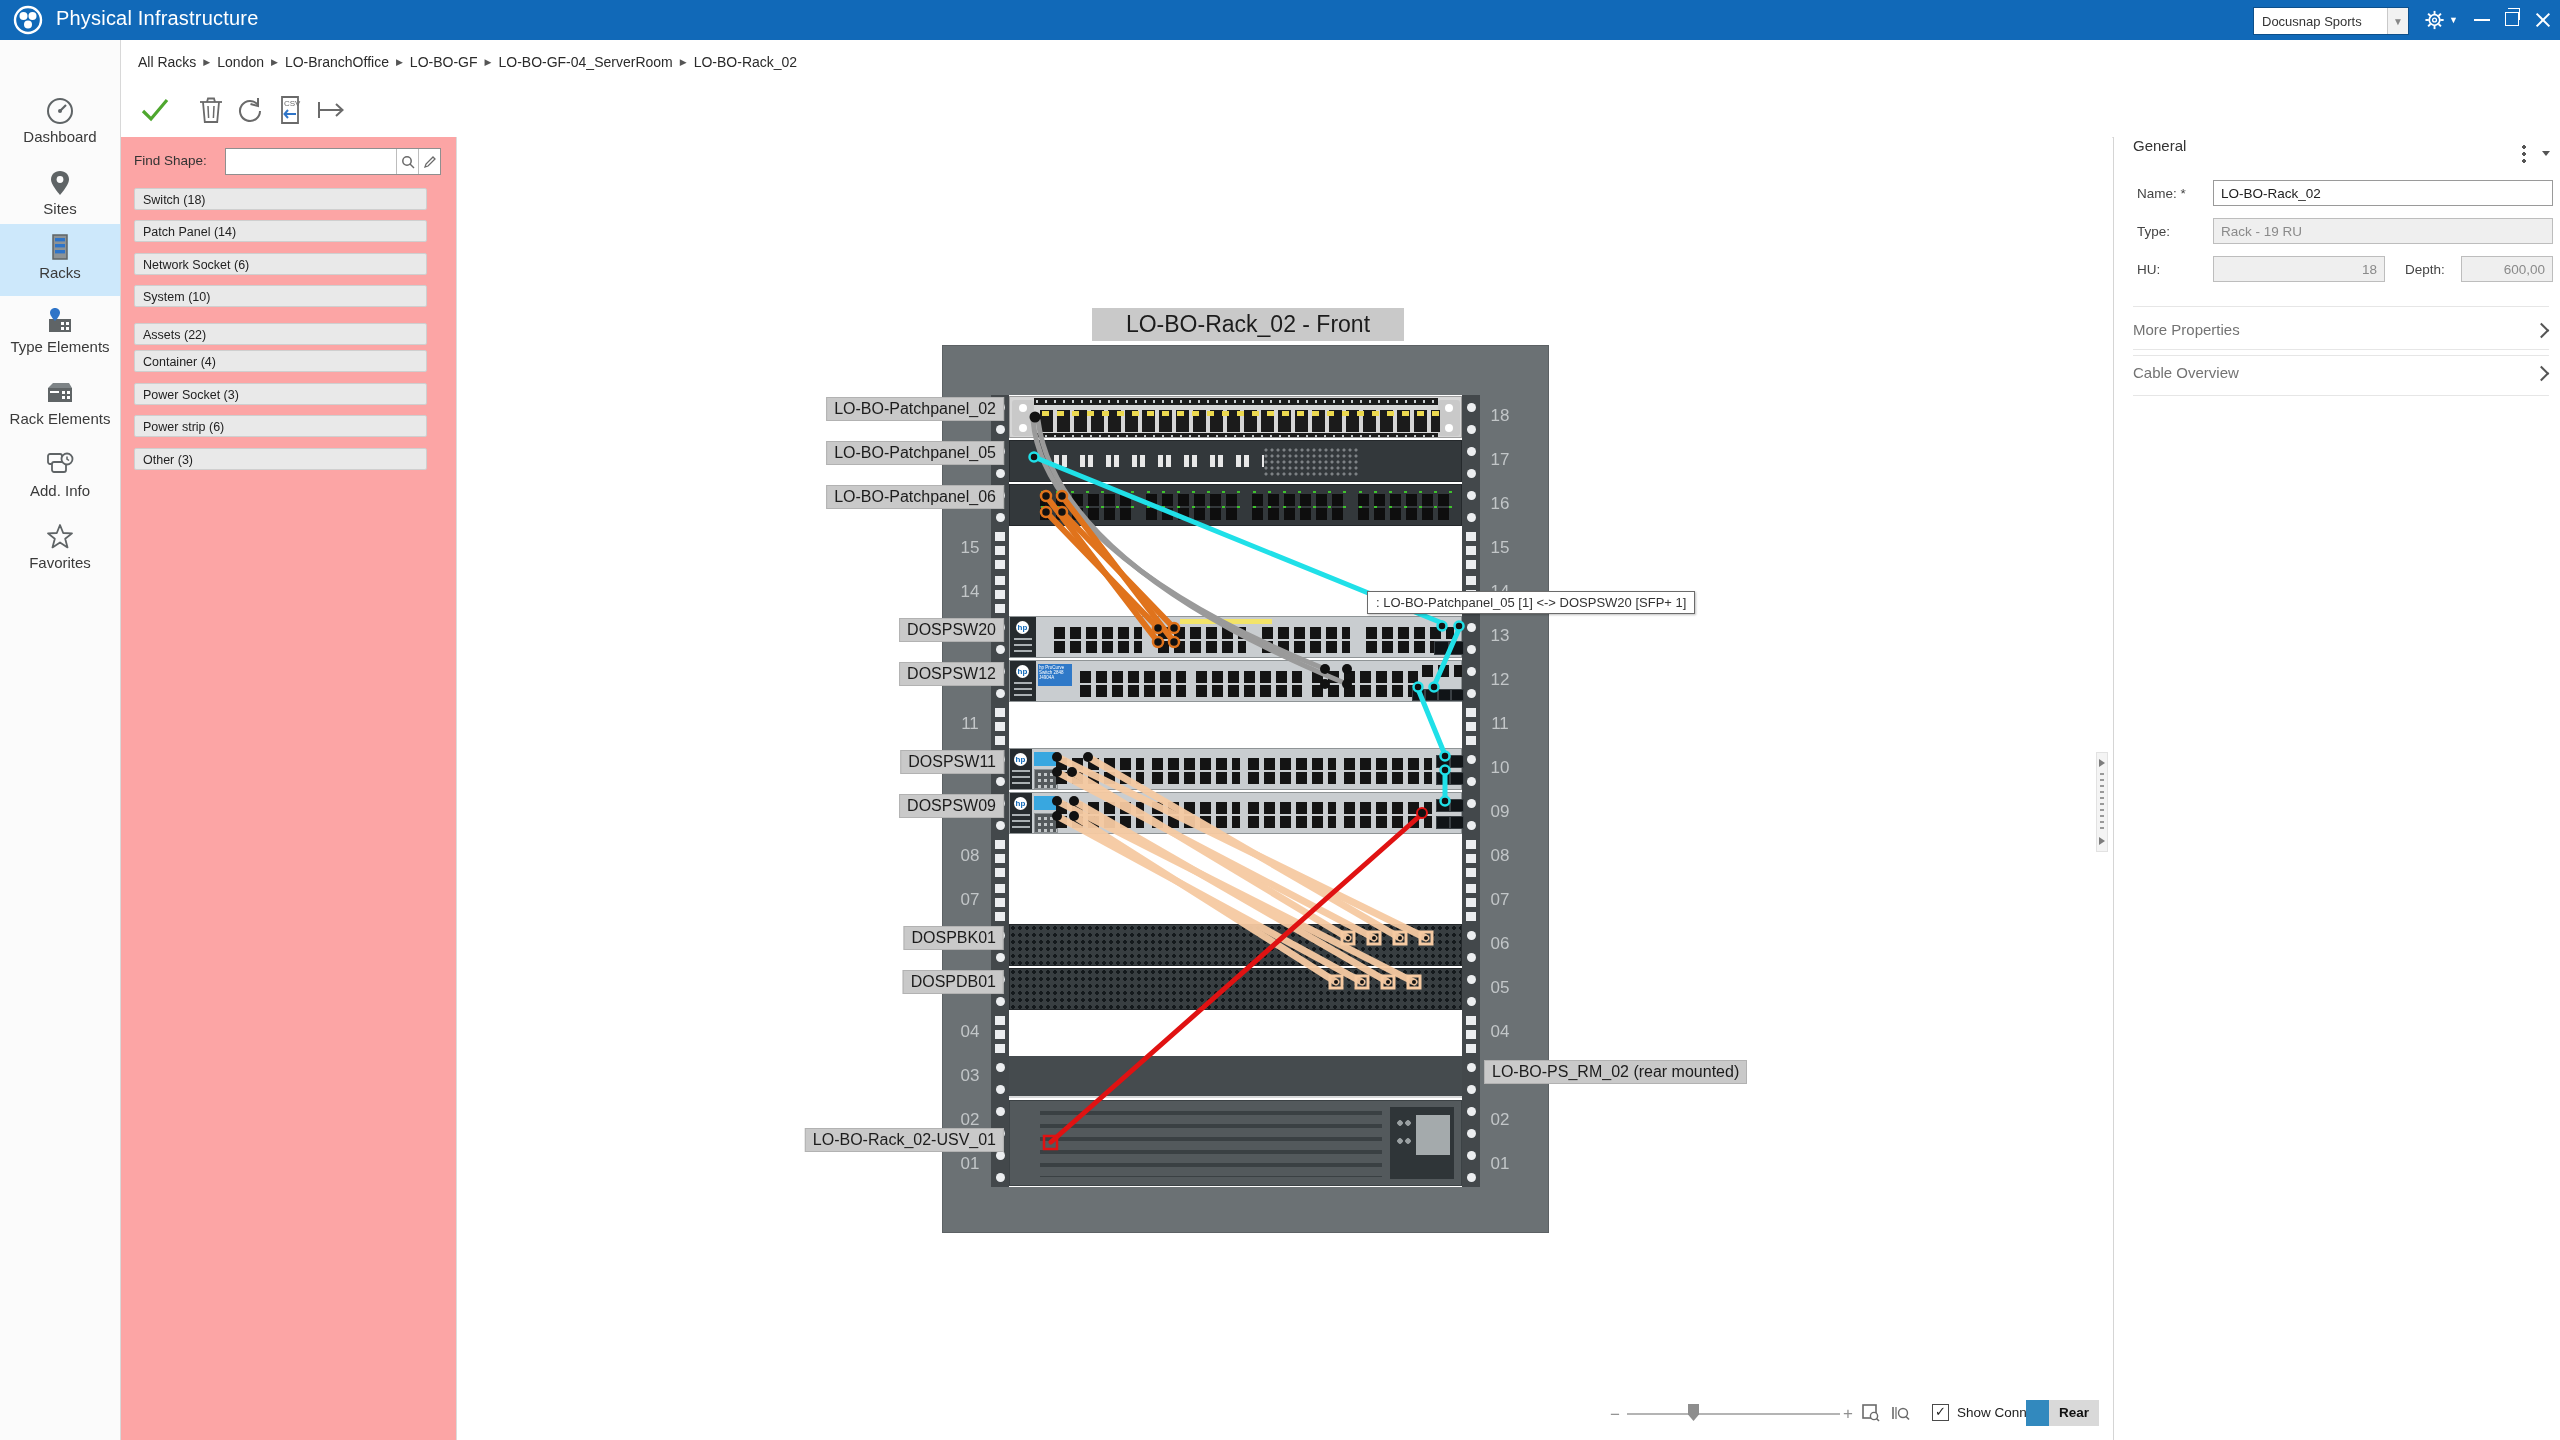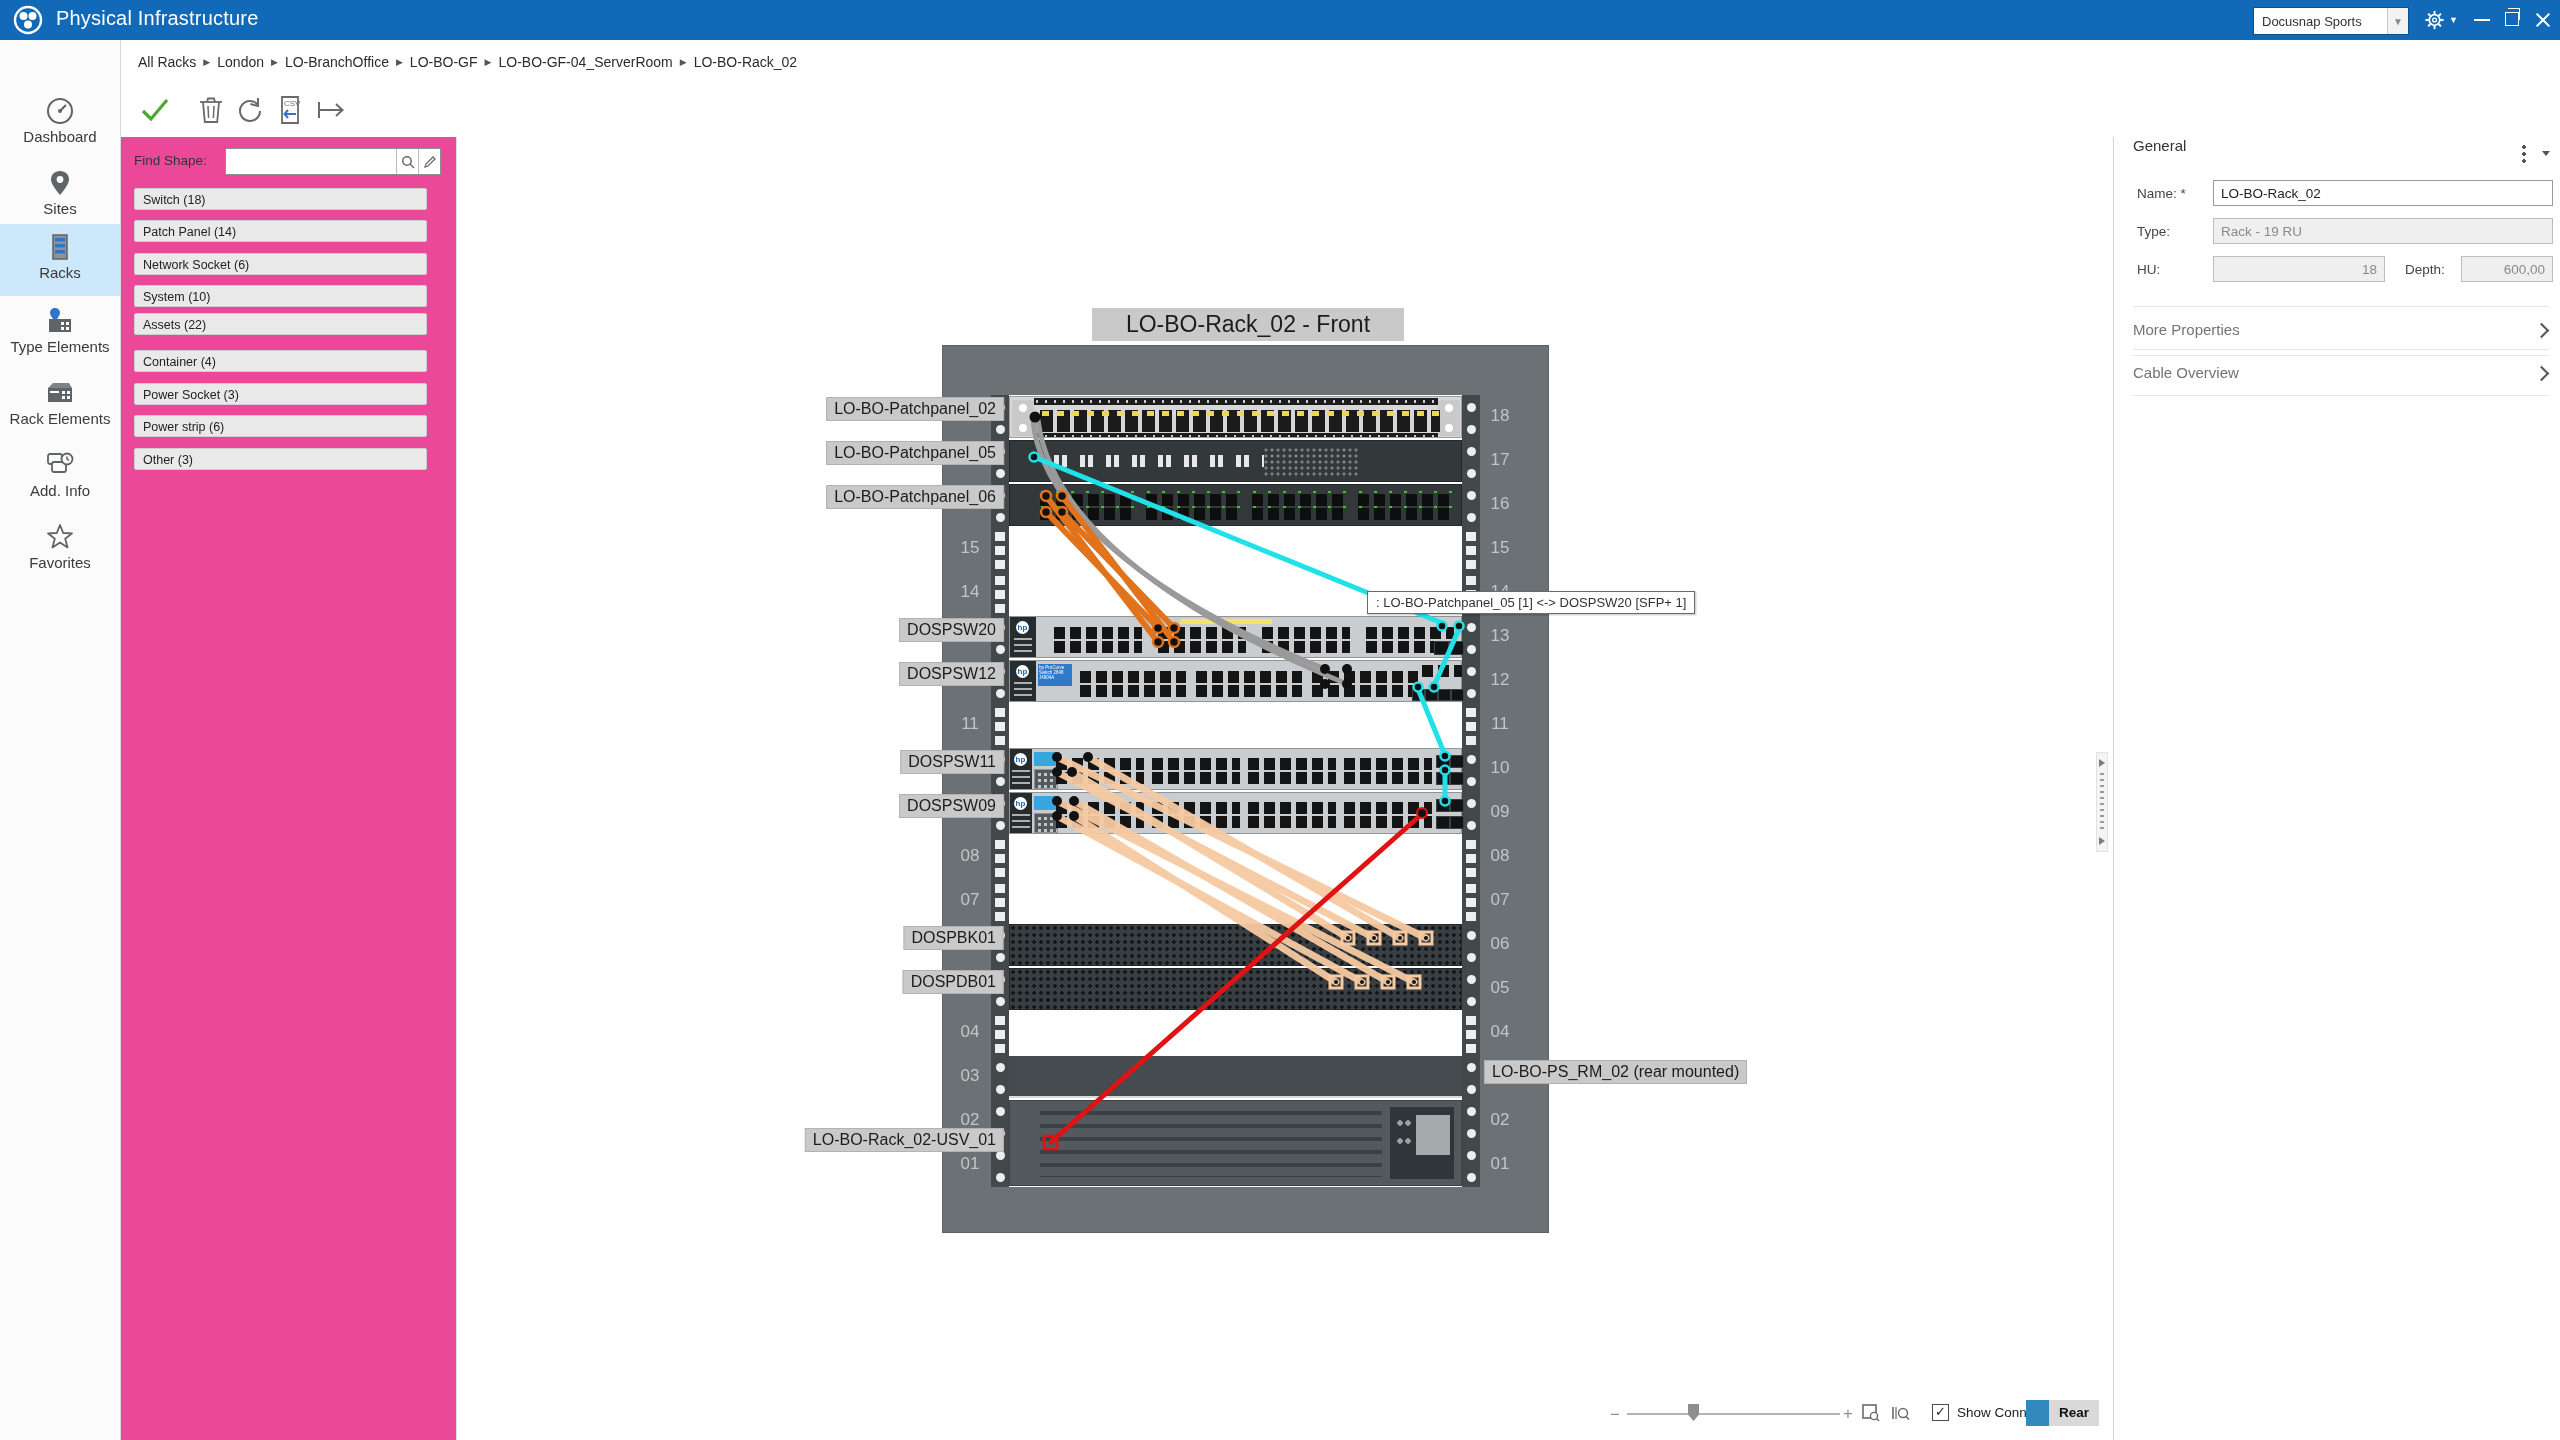--- a/index.html
+++ b/index.html
@@ -30,21 +30,21 @@
 
   
   #crumbBar{left:121px;top:40px;width:2439px;height:46px;background:#fff;}
   .crumb{font-size:14px;color:#2b2b2b;margin:0 4px;}
   .crumbSep{font-size:9px;color:#555;margin:0 3px;}
   #crumbRow{position:absolute;left:13px;top:14px;display:flex;align-items:center;}
   #toolRow{left:121px;top:86px;width:2439px;height:51px;background:#fff;border-bottom:1px solid #e3e3e3;}
   .toolBtn{position:absolute;top:6px;width:34px;height:36px;display:flex;align-items:center;justify-content:center;}
 
   
-  #shapePanel{left:121px;top:137px;width:335px;height:1303px;background:#ec4899;border-right:1px solid #dcdcdc;}
+  #shapePanel{left:121px;top:137px;width:335px;height:1303px;background:#fca5a5;border-right:1px solid #dcdcdc;}
   #findLbl{left:13px;top:16px;font-size:13.5px;color:#333;}
   #findBox{left:104px;top:11px;width:214px;height:25px;background:#fff;border:1px solid #8f8f8f;display:flex;}
   #findInput{flex:1;border:none;outline:none;font-size:12px;padding:0 4px;font-family:"Liberation Sans",sans-serif;}
   .findIcBtn{width:21px;height:100%;border-left:1px solid #bdbdbd;display:flex;align-items:center;justify-content:center;}
   .catBtn{position:absolute;left:13px;width:293px;height:22px;background:#e9e9e9;border:1px solid #cfcfcf;border-radius:2px;
           font-size:12.5px;color:#222;line-height:22px;padding-left:8px;box-sizing:border-box;}
 
   
   #canvas{left:457px;top:137px;width:1655px;height:1303px;background:#fff;}
 
@@ -330,21 +330,21 @@
       <div class="findIcBtn">
         <svg width="14" height="14" viewBox="0 0 14 14">
           <path d="M2 12 L3 9 L10 2 L12 4 L5 11 Z" fill="none" stroke="#6a6a6a" stroke-width="1.3"></path>
         </svg>
       </div>
     </div>
     <div class="catBtn" style="top:51px">Switch (18)</div>
     <div class="catBtn" style="top:83px">Patch Panel (14)</div>
     <div class="catBtn" style="top:116px">Network Socket (6)</div>
     <div class="catBtn" style="top:148px">System (10)</div>
-    <div class="catBtn" style="top:176px">Assets (22)</div>
+    <div class="catBtn" style="top:186px">Assets (22)</div>
     <div class="catBtn" style="top:213px">Container (4)</div>
     <div class="catBtn" style="top:246px">Power Socket (3)</div>
     <div class="catBtn" style="top:278px">Power strip (6)</div>
     <div class="catBtn" style="top:311px">Other (3)</div>
   </div>
 
   <div id="canvas" class="abs"></div>
 
   <div id="rackTitle">LO-BO-Rack_02 - Front</div>
 

